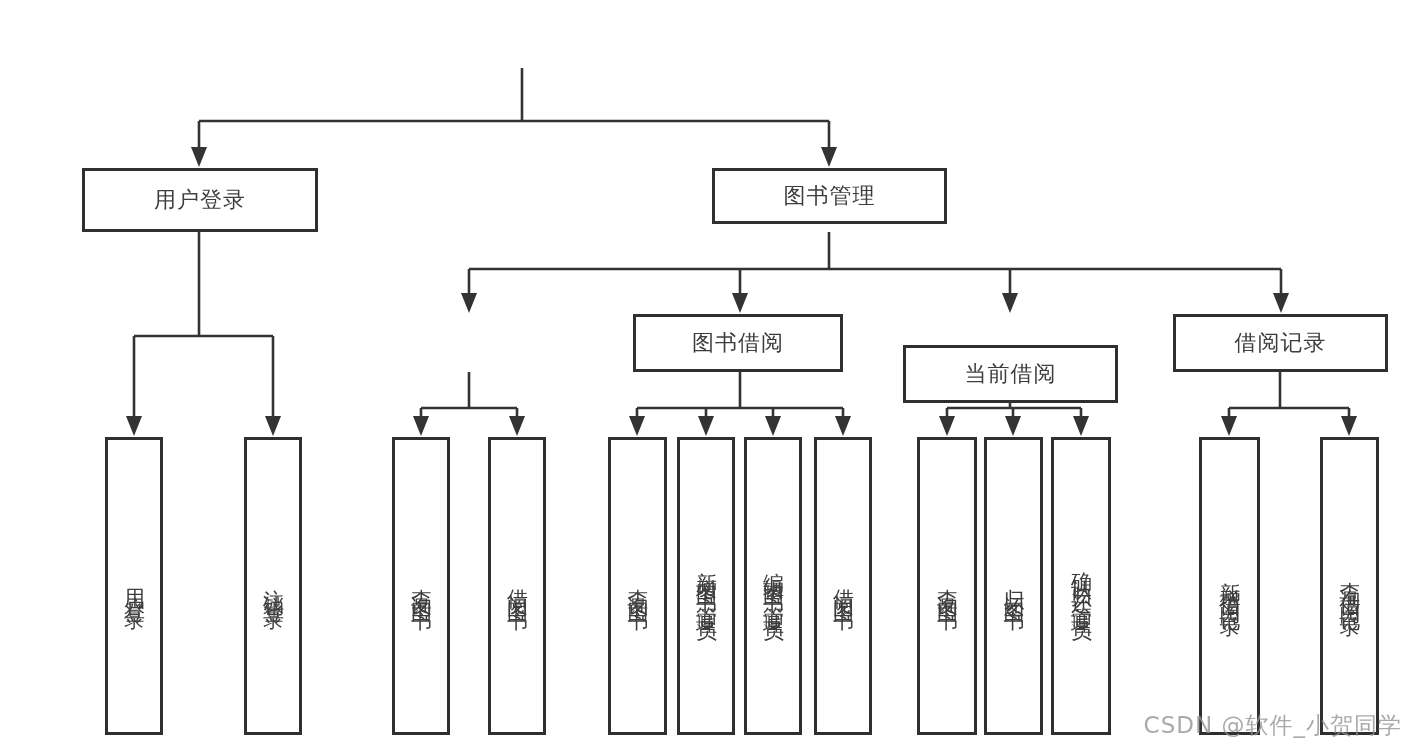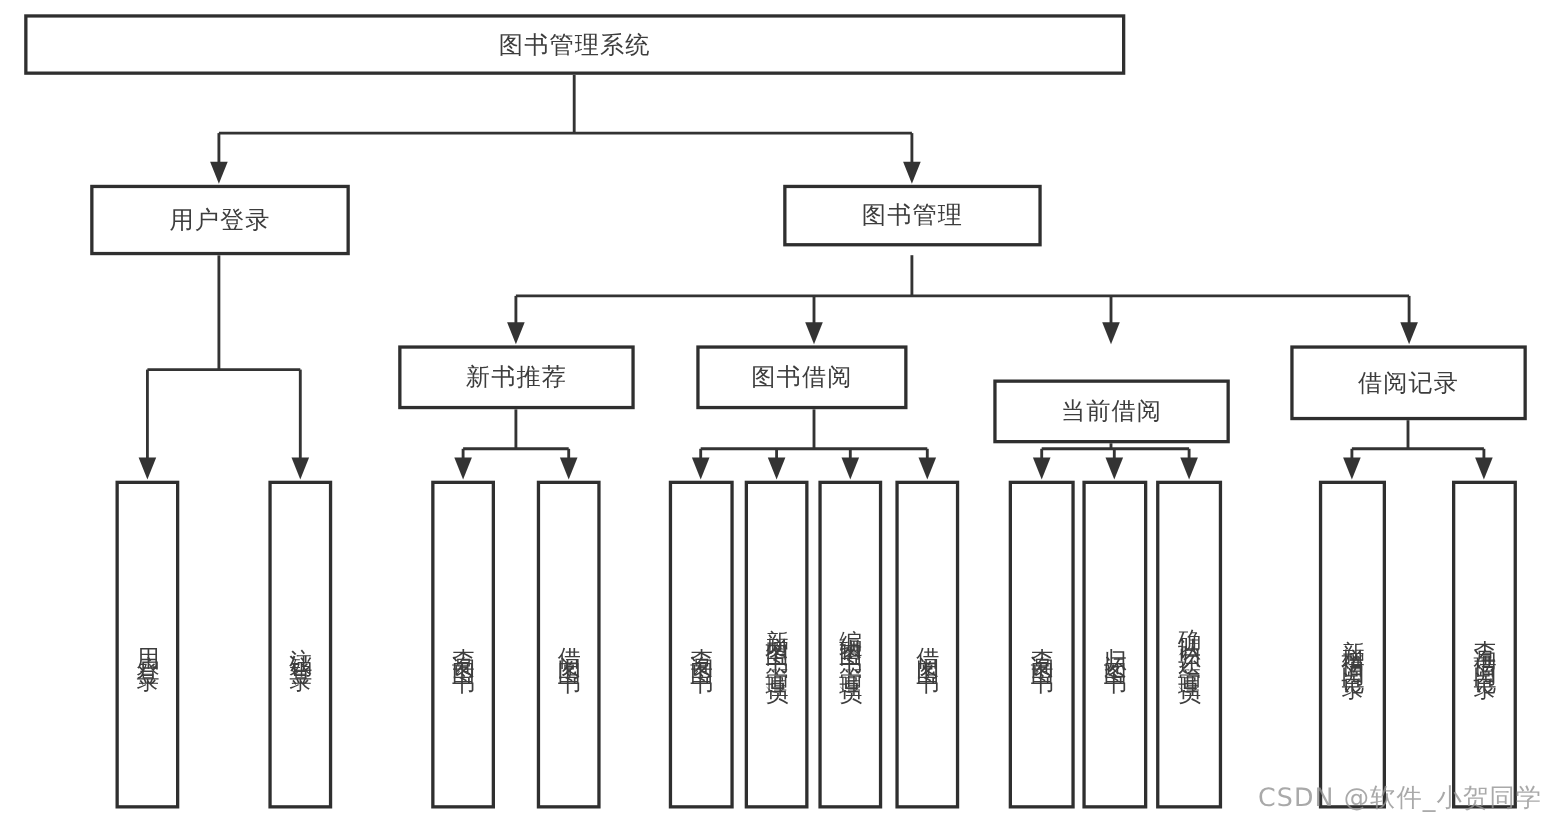--- a/index.html
+++ b/index.html
@@ -108,41 +108,35 @@
       <polygon points="698,416 714,416 706,436" fill="#333333"></polygon>
       <polygon points="765,416 781,416 773,436" fill="#333333"></polygon>
       <polygon points="835,416 851,416 843,436" fill="#333333"></polygon>
       <polygon points="939,416 955,416 947,436" fill="#333333"></polygon>
       <polygon points="1005,416 1021,416 1013,436" fill="#333333"></polygon>
       <polygon points="1073,416 1089,416 1081,436" fill="#333333"></polygon>
       <polygon points="1221,416 1237,416 1229,436" fill="#333333"></polygon>
       <polygon points="1341,416 1357,416 1349,436" fill="#333333"></polygon>
     </svg>
 
-  <div class="node h-node" style="left:22px; top:13px; width:1001px; height:55px;">
-    <span>图书管理系统</span>
-  </div>
 
   <div class="node h-node" style="left:82px; top:168px; width:236px; height:64px;">
     <span>用户登录</span>
   </div>
   <div class="node h-node" style="left:712px; top:168px; width:235px; height:56px;">
     <span>图书管理</span>
   </div>
 
-  <div class="node h-node" style="left:362px; top:314px; width:215px; height:58px;">
-    <span>新书推荐</span>
-  </div>
-  <div class="node h-node" style="left:633px; top:314px; width:192px; height:58px;justify-content:center;">
+  <div class="node h-node" style="left:633px; top:314px; width:210px; height:58px;justify-content:center;">
     <span>图书借阅</span>
   </div>
   <div class="node h-node" style="left:903px; top:314px; width:215px; height:58px;margin-top:31px;">
     <span>当前借阅</span>
   </div>
-  <div class="node h-node" style="left:1173px; top:314px; width:215px; height:68px;">
+  <div class="node h-node" style="left:1173px; top:314px; width:215px; height:58px;">
     <span>借阅记录</span>
   </div>
 
   <div class="node v-node" style="left:105px; top:437px; width:58px; height:298px;">
     <span class="v-label">用户登录</span>
   </div>
   <div class="node v-node" style="left:244px; top:437px; width:58px; height:298px;">
     <span class="v-label">注销登录</span>
   </div>
 

